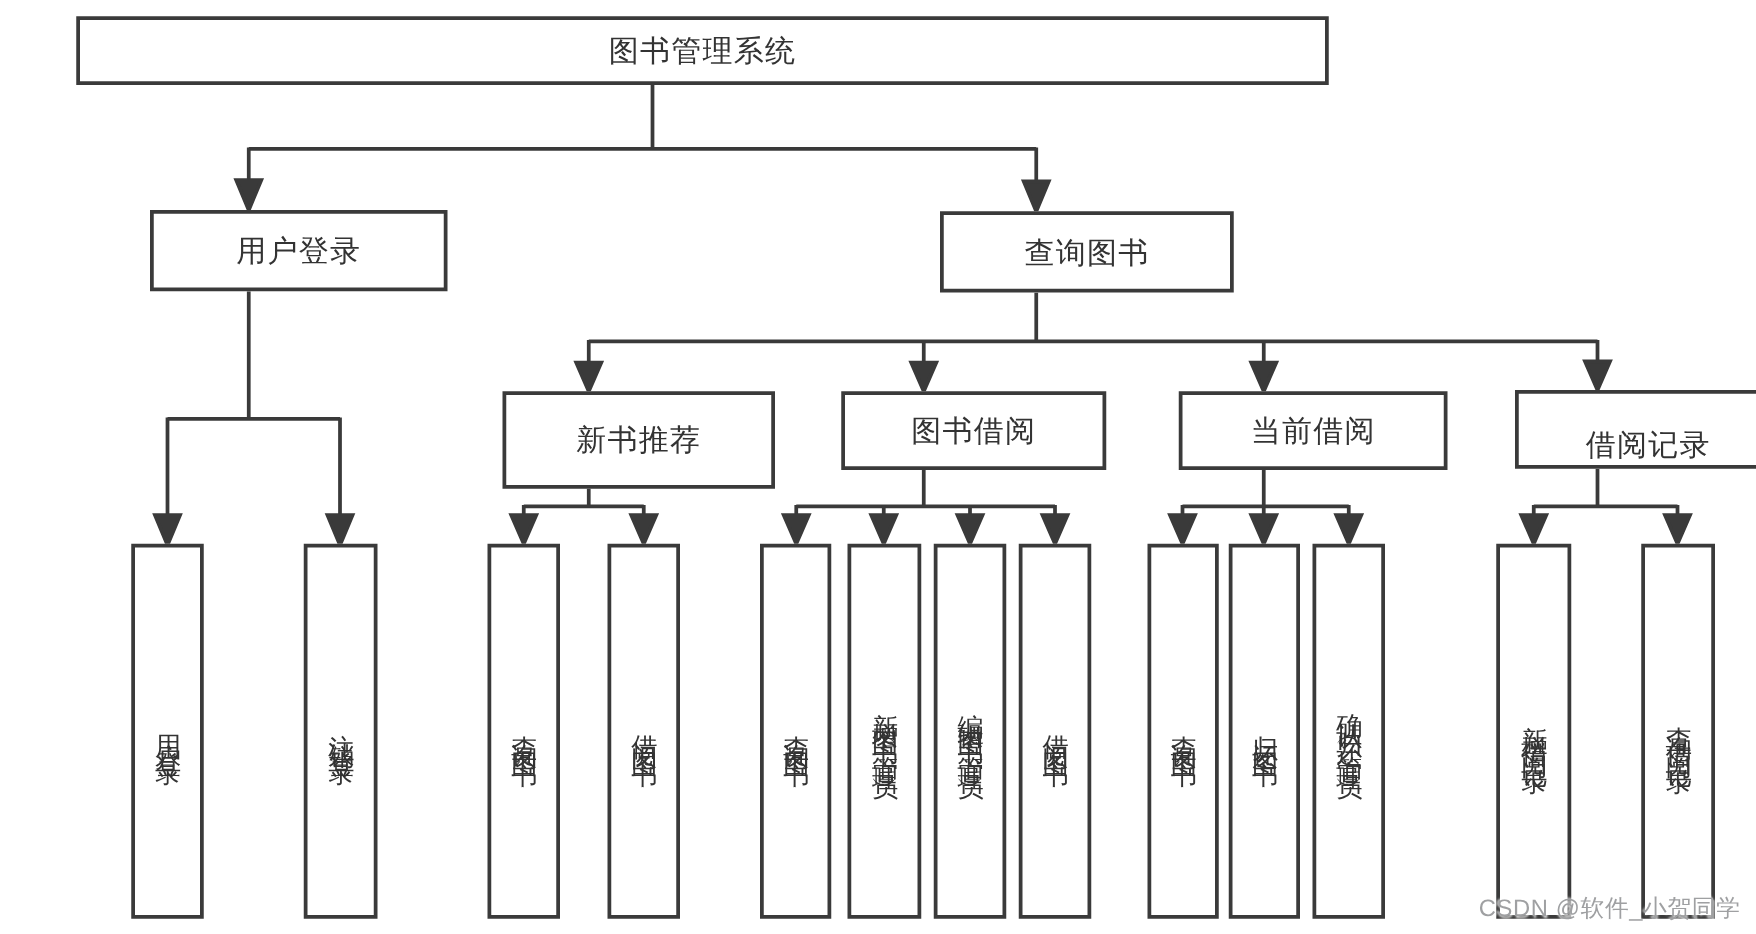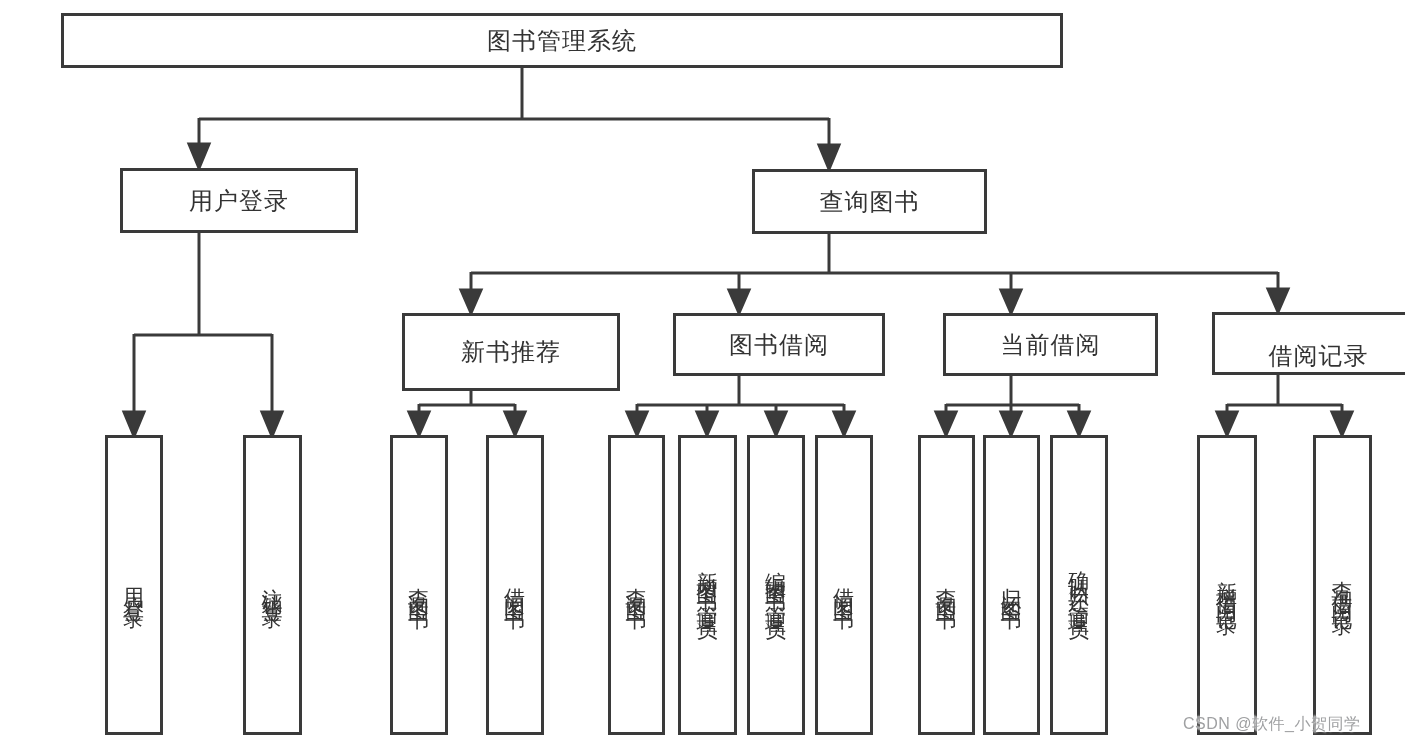--- a/index.html
+++ b/index.html
@@ -27,21 +27,21 @@
     text-orientation:mixed;
     font-size:21px;
     letter-spacing:7px;
     line-height:1.1;
     color:#333333;
     white-space:nowrap;
   }
   .watermark{
     position:absolute;
     left:1183px;top:714px;
-    font-size:16px;
+    font-size:19px;
     color:#9fa0a2;
     letter-spacing:0.5px;
     white-space:nowrap;
     z-index:5;
     text-shadow:1px 1px 2px rgba(255,255,255,.95), -1px -1px 2px rgba(255,255,255,.95);
   }
 </style>
 </head>
 <body>
 

